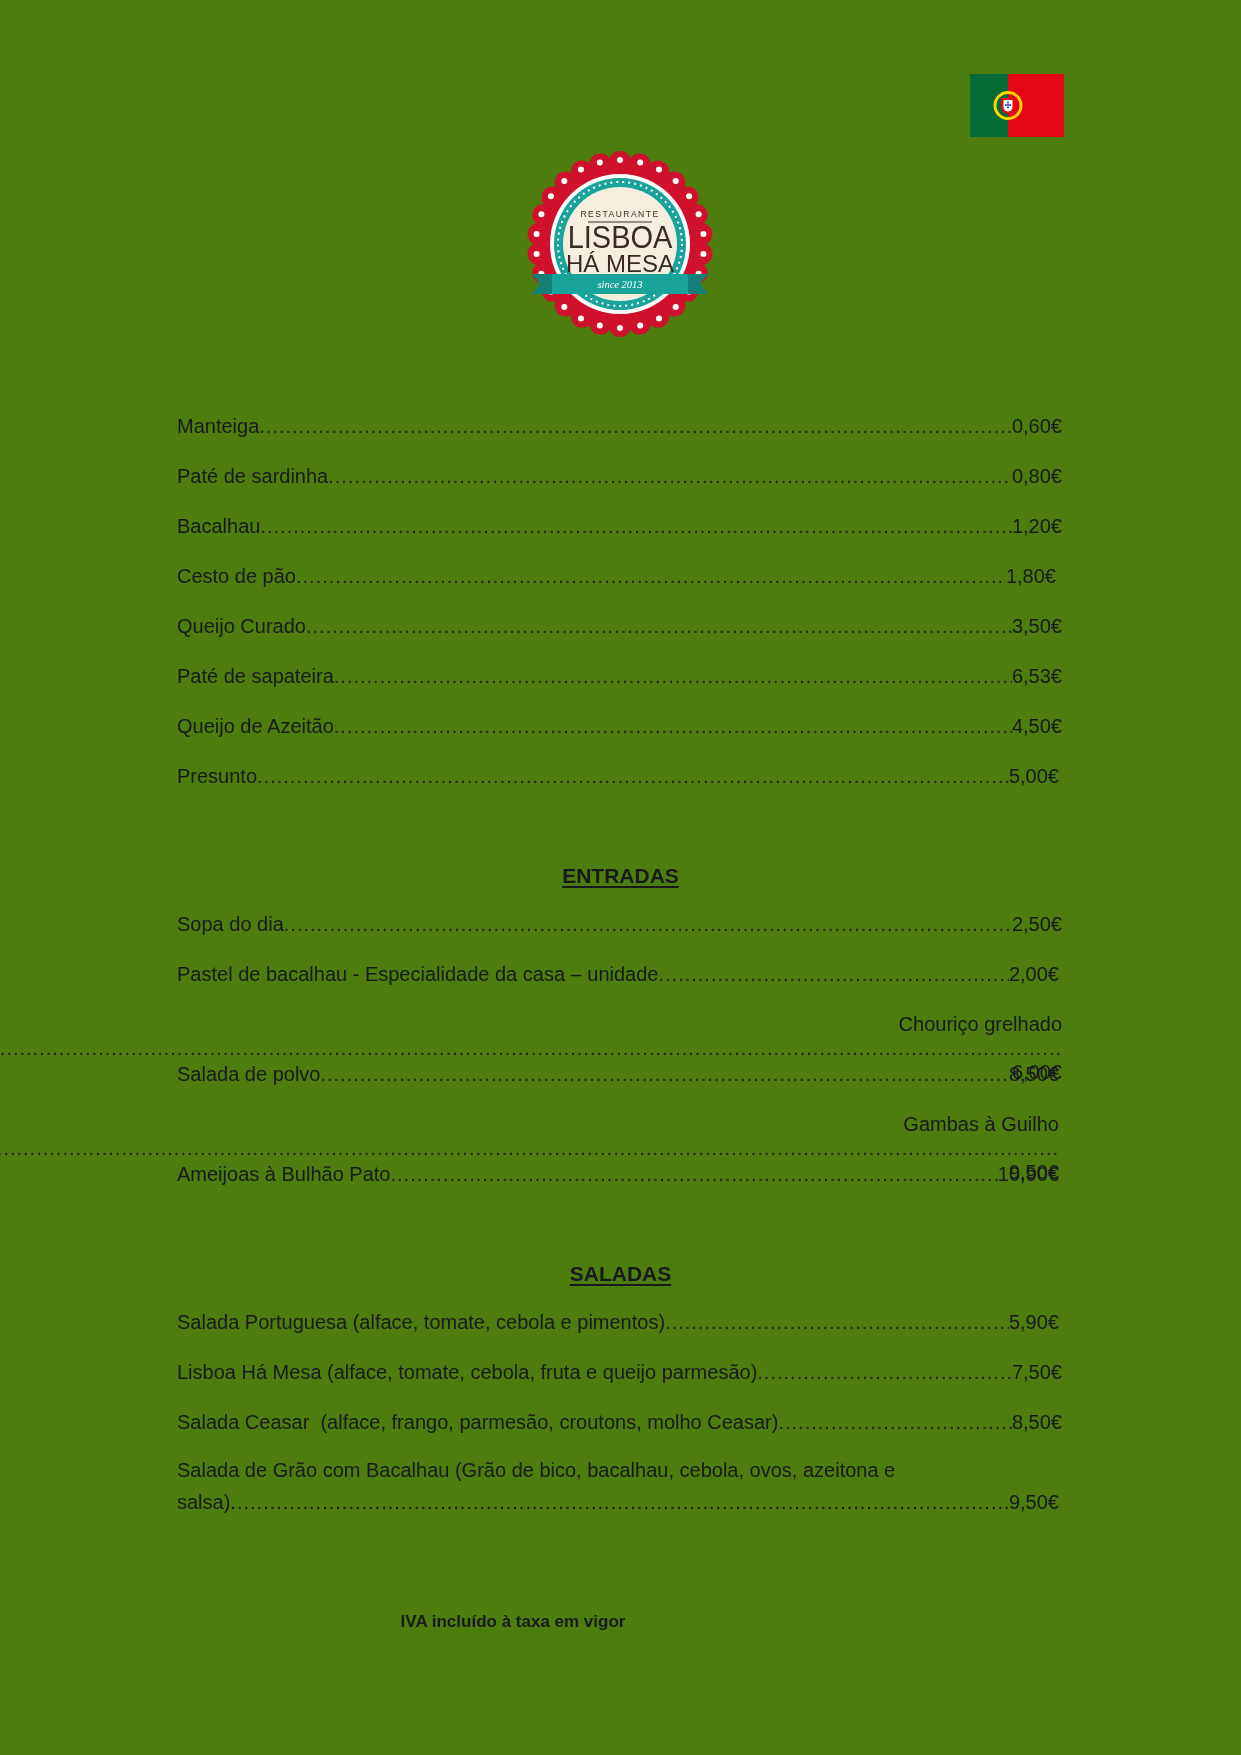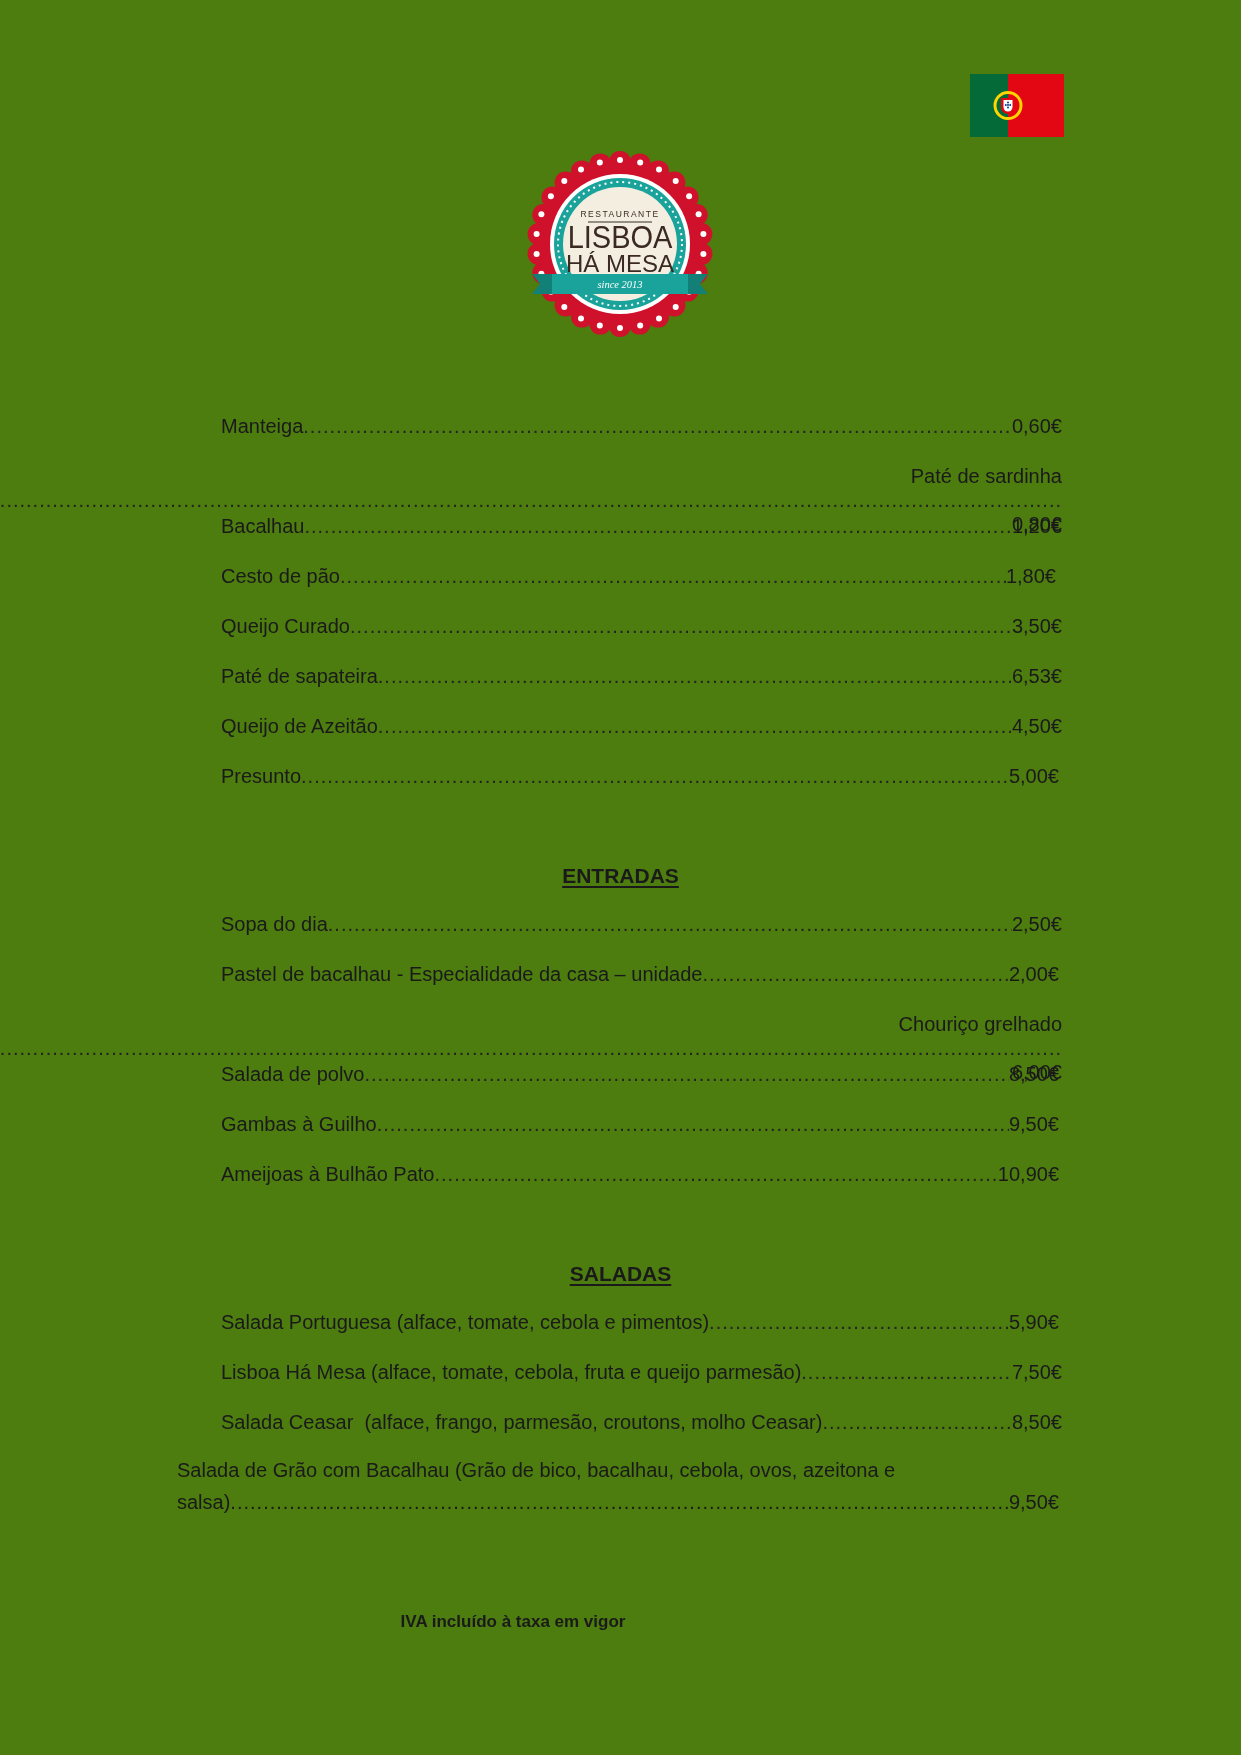--- a/index.html
+++ b/index.html
@@ -9,21 +9,21 @@
 
   .flag { position: absolute; left: 970px; top: 74px; width: 94px; height: 63px; }
   .logo { position: absolute; left: 525px; top: 148px; width: 190px; height: 194px; }
 
   .heading { position: absolute; left: 0; width: 1241px; text-align: center;
              font-weight: bold; font-size: 21px; line-height: 24px; }
   .heading span { text-decoration: underline; text-underline-offset: 3px; text-decoration-thickness: 2px; }
 
   .row { position: absolute; left: 177px; width: 885px; font-size: 20px; line-height: 24px;
          display: flex; align-items: flex-end; white-space: nowrap; }
-  .row .label { flex: 0 0 auto; margin-left: 44px; }
+  .row .label { flex: 0 0 auto; }
   .row .leader { flex: 1 1 auto; overflow: hidden; white-space: nowrap; letter-spacing: 1px; color: #222; min-width: 0; }
   .row .leader::after { content: "......................................................................................................................................................................................................................................................"; }
   .row .price { flex: 0 0 auto; }
 
   .multirow { position: absolute; left: 177px; width: 885px; font-size: 20px; line-height: 32px; }
   .multirow .line2 { display: flex; align-items: flex-end; white-space: nowrap; }
 
   .footer { position: absolute; left: 0; width: 1026px; top: 1611px; text-align: center;
             font-weight: bold; font-size: 17px; line-height: 22px; }
 </style>
@@ -125,21 +125,21 @@
       <text x="0" y="44" text-anchor="middle" font-family="Liberation Serif, serif" font-style="italic" font-size="10.5" fill="#ffffff">since 2013</text>
     </g>
   </svg>
 
 
   <div class="row" style="top:414px;">
       <span class="label">Manteiga</span>
       <span class="leader"></span>
       <span class="price">0,60€</span>
     </div>
-  <div class="row" style="top:464px;flex-direction:column;">
+  <div class="row" style="top:464px;">
       <span class="label">Paté de sardinha</span>
       <span class="leader"></span>
       <span class="price">0,80€</span>
     </div>
   <div class="row" style="top:514px;">
       <span class="label">Bacalhau</span>
       <span class="leader"></span>
       <span class="price">1,20€</span>
     </div>
   <div class="row" style="top:564px; width:879px;">
@@ -183,21 +183,21 @@
   <div class="row" style="top:1012px;flex-direction:column;">
       <span class="label">Chouriço grelhado</span>
       <span class="leader"></span>
       <span class="price">6,00€</span>
     </div>
   <div class="row" style="top:1062px; width:882px;">
       <span class="label">Salada de polvo</span>
       <span class="leader"></span>
       <span class="price">8,50€</span>
     </div>
-  <div class="row" style="top:1112px; width:882px;">
+  <div class="row" style="top:1112px; width:882px;flex-direction:column;">
       <span class="label">Gambas à Guilho</span>
       <span class="leader"></span>
       <span class="price">9,50€</span>
     </div>
   <div class="row" style="top:1162px; width:882px;">
       <span class="label">Ameijoas à Bulhão Pato</span>
       <span class="leader"></span>
       <span class="price">10,90€</span>
     </div>
 

